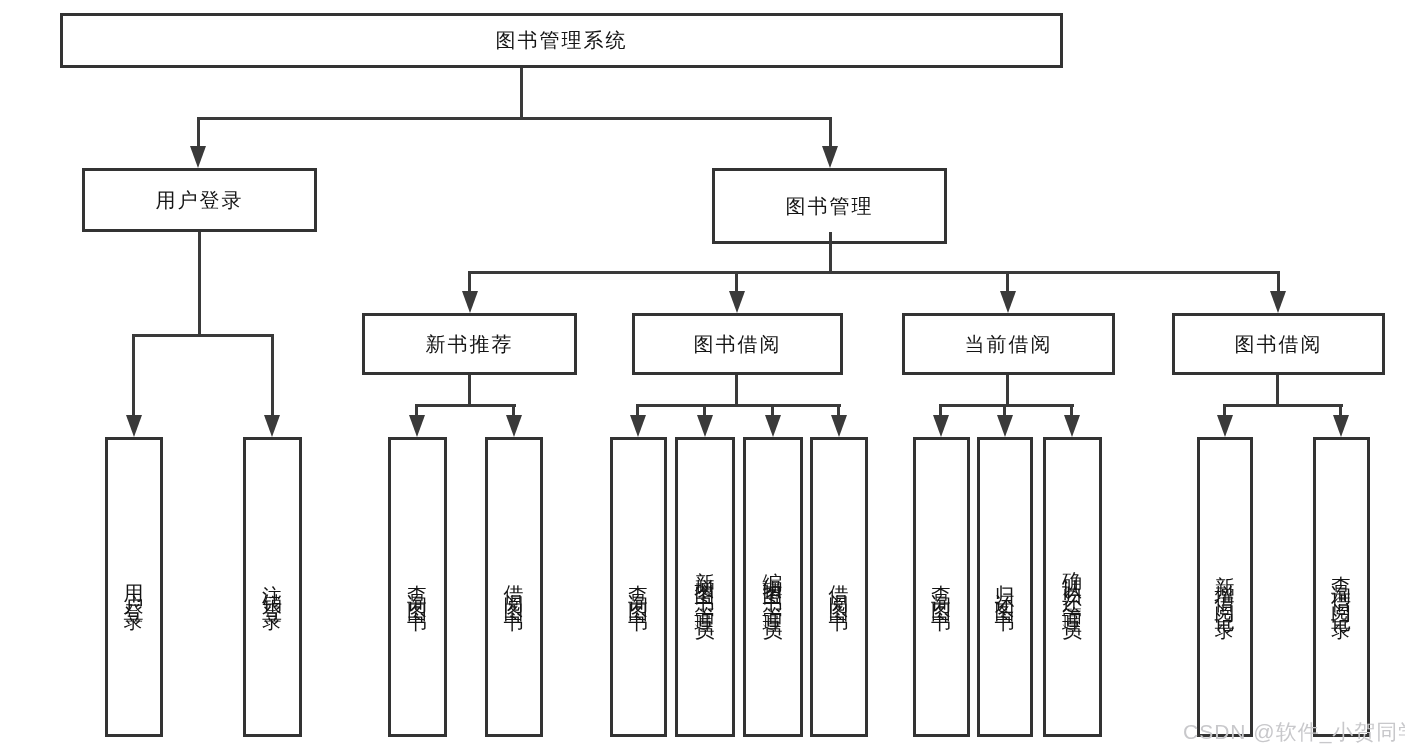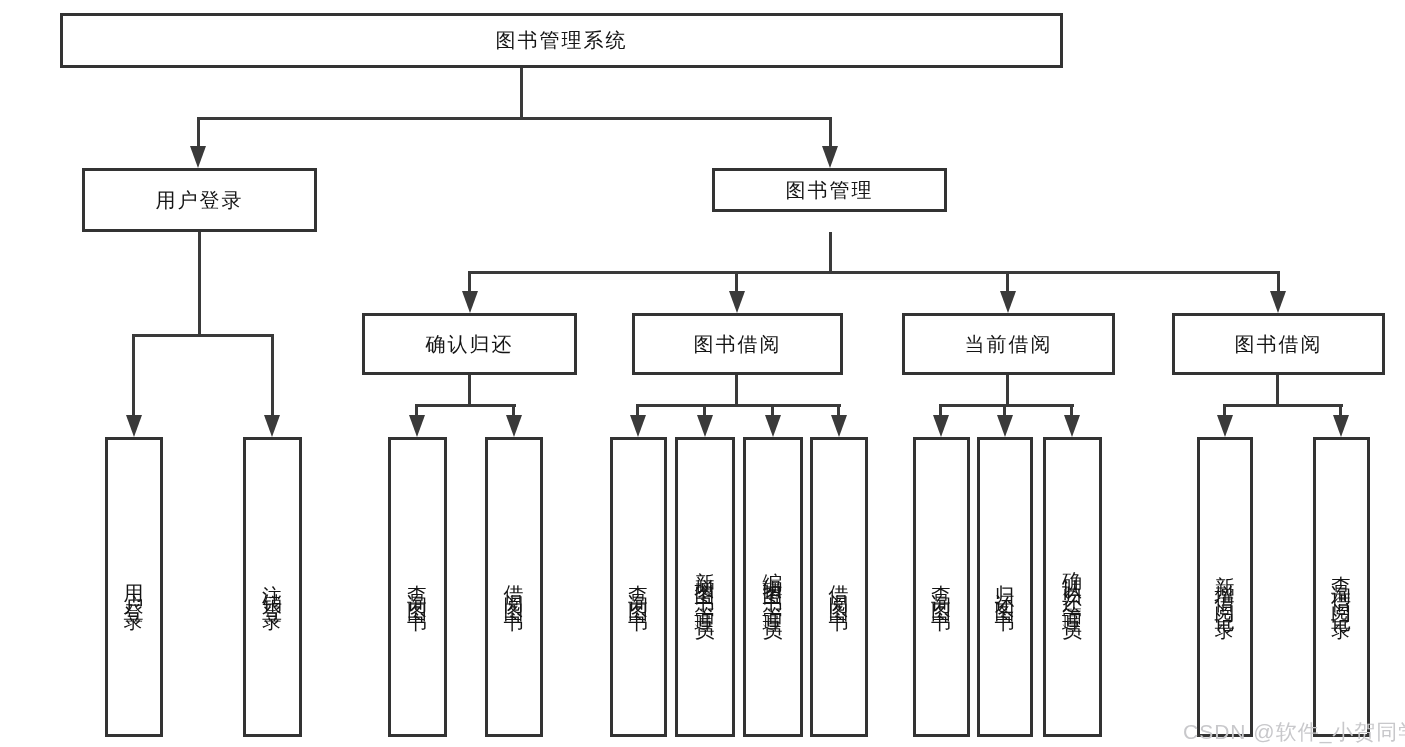--- a/index.html
+++ b/index.html
@@ -73,21 +73,21 @@
   <div class="vline" style="left:520px; top:68px; height:50px;"></div>
   <div class="hline" style="left:197px; top:117px; width:634px;"></div>
   <div class="vline" style="left:197px; top:117px; height:30px;"></div>
   <div class="arrow" style="left:190px; top:146px;"></div>
   <div class="vline" style="left:829px; top:117px; height:30px;"></div>
   <div class="arrow" style="left:822px; top:146px;"></div>
 
   <div class="box" style="left:82px; top:168px; width:235px; height:64px;">
     <span>用户登录</span>
   </div>
-  <div class="box" style="left:712px; top:168px; width:235px; height:44px;">
+  <div class="box" style="left:712px; top:168px; width:235px; height:76px;">
     <span>图书管理</span>
   </div>
 
   <div class="vline" style="left:198px; top:232px; height:105px;"></div>
   <div class="hline" style="left:132px; top:334px; width:142px;"></div>
   <div class="vline" style="left:132px; top:334px; height:81px;"></div>
   <div class="arrow" style="left:126px; top:415px;"></div>
   <div class="vline" style="left:271px; top:334px; height:81px;"></div>
   <div class="arrow" style="left:264px; top:415px;"></div>
 
@@ -96,21 +96,21 @@
   <div class="vline" style="left:468px; top:271px; height:20px;"></div>
   <div class="arrow" style="left:462px; top:291px;"></div>
   <div class="vline" style="left:735px; top:271px; height:20px;"></div>
   <div class="arrow" style="left:729px; top:291px;"></div>
   <div class="vline" style="left:1006px; top:271px; height:20px;"></div>
   <div class="arrow" style="left:1000px; top:291px;"></div>
   <div class="vline" style="left:1277px; top:271px; height:20px;"></div>
   <div class="arrow" style="left:1270px; top:291px;"></div>
 
   <div class="box" style="left:362px; top:313px; width:215px; height:62px;">
-    <span>确认归还</span>
+    <span>新书推荐</span>
   </div>
   <div class="box" style="left:902px; top:313px; width:213px; height:62px;">
     <span>当前借阅</span>
   </div>
   <div class="box" style="left:632px; top:313px; width:211px; height:62px;">
     <span>图书借阅</span>
   </div>
   <div class="box" style="left:1172px; top:313px; width:213px; height:62px;">
     <span>图书借阅</span>
   </div>

